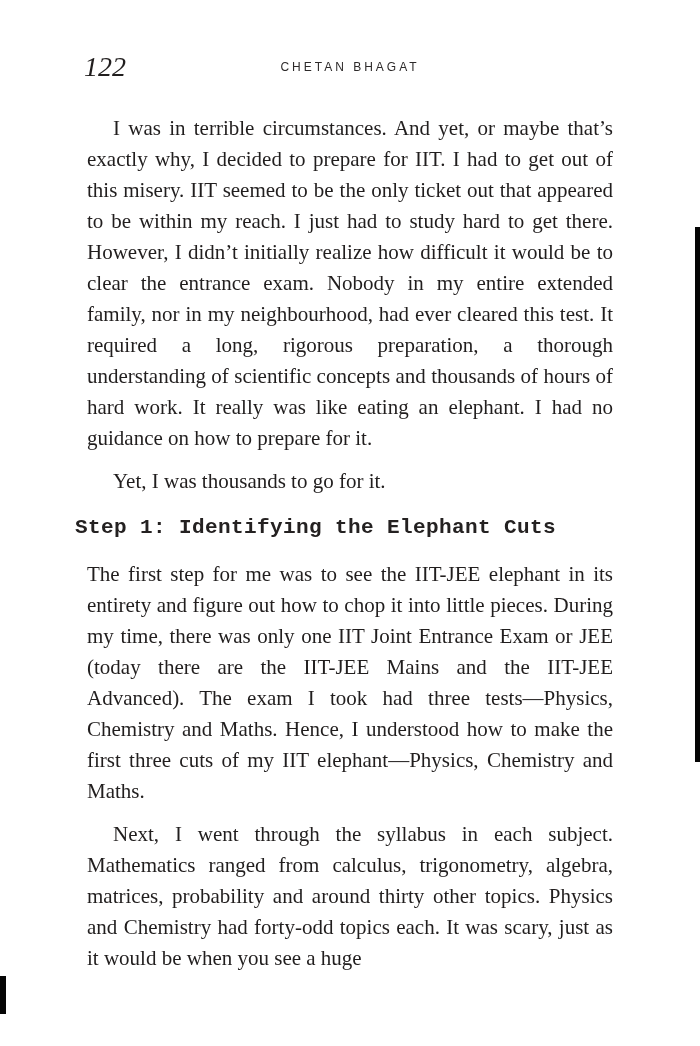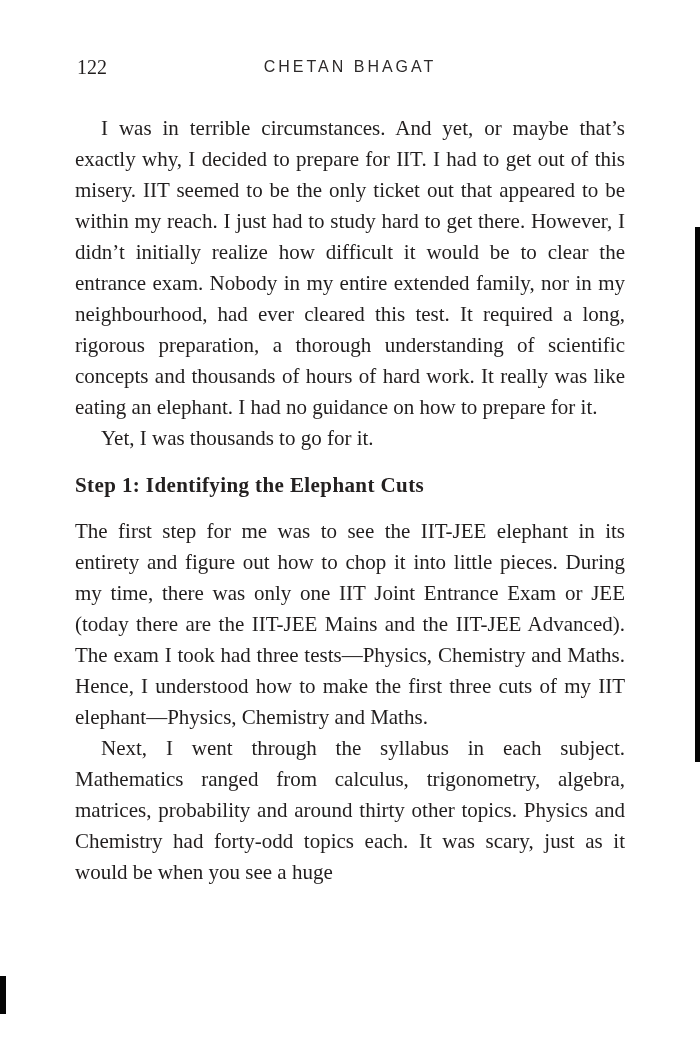--- a/index.html
+++ b/index.html
@@ -18,50 +18,51 @@
     padding:54px 75px 0 75px;
   }
   
   .running-head{
     position:relative;
     height:26px;
     margin-bottom:33px;
   }
   .page-num{
     position:absolute;
-    left:2px;
+    left:9px;
     top:1px;
     font-family:"Liberation Serif", serif;
-    font-size:20px;
+    font-size:28px;
     line-height:24px;
     color:var(--ink);
+    font-style:italic;
   }
   .book-title{
     display:block;
     text-align:center;
     font-family:"Liberation Sans", sans-serif;
-    font-size:16px;
+    font-size:12px;
     line-height:26px;
     letter-spacing:3px;
     color:#2d2a2a;
   }
   
   .content p{
-    margin:0;
+    margin:12px;
     font-family:"Liberation Serif", serif;
     font-size:21px;
     line-height:31px;
     color:var(--ink);
     text-align:justify;
     hyphens:none;
   }
   .content p.indent{ text-indent:26px; }
   .content h2{
     margin:16px 0 16px 0;
-    font-family:Liberation Serif, serif;
+    font-family:Liberation Mono, monospace;
     font-weight:600;
     font-size:21px;
     line-height:30px;
     letter-spacing:0.4px;
     color:#242121;
     text-align:left;
   }
   
   .artifact{ position:absolute; background:var(--artifact); }
   .artifact-right{ right:0; top:227px; width:5px; height:535px; }

